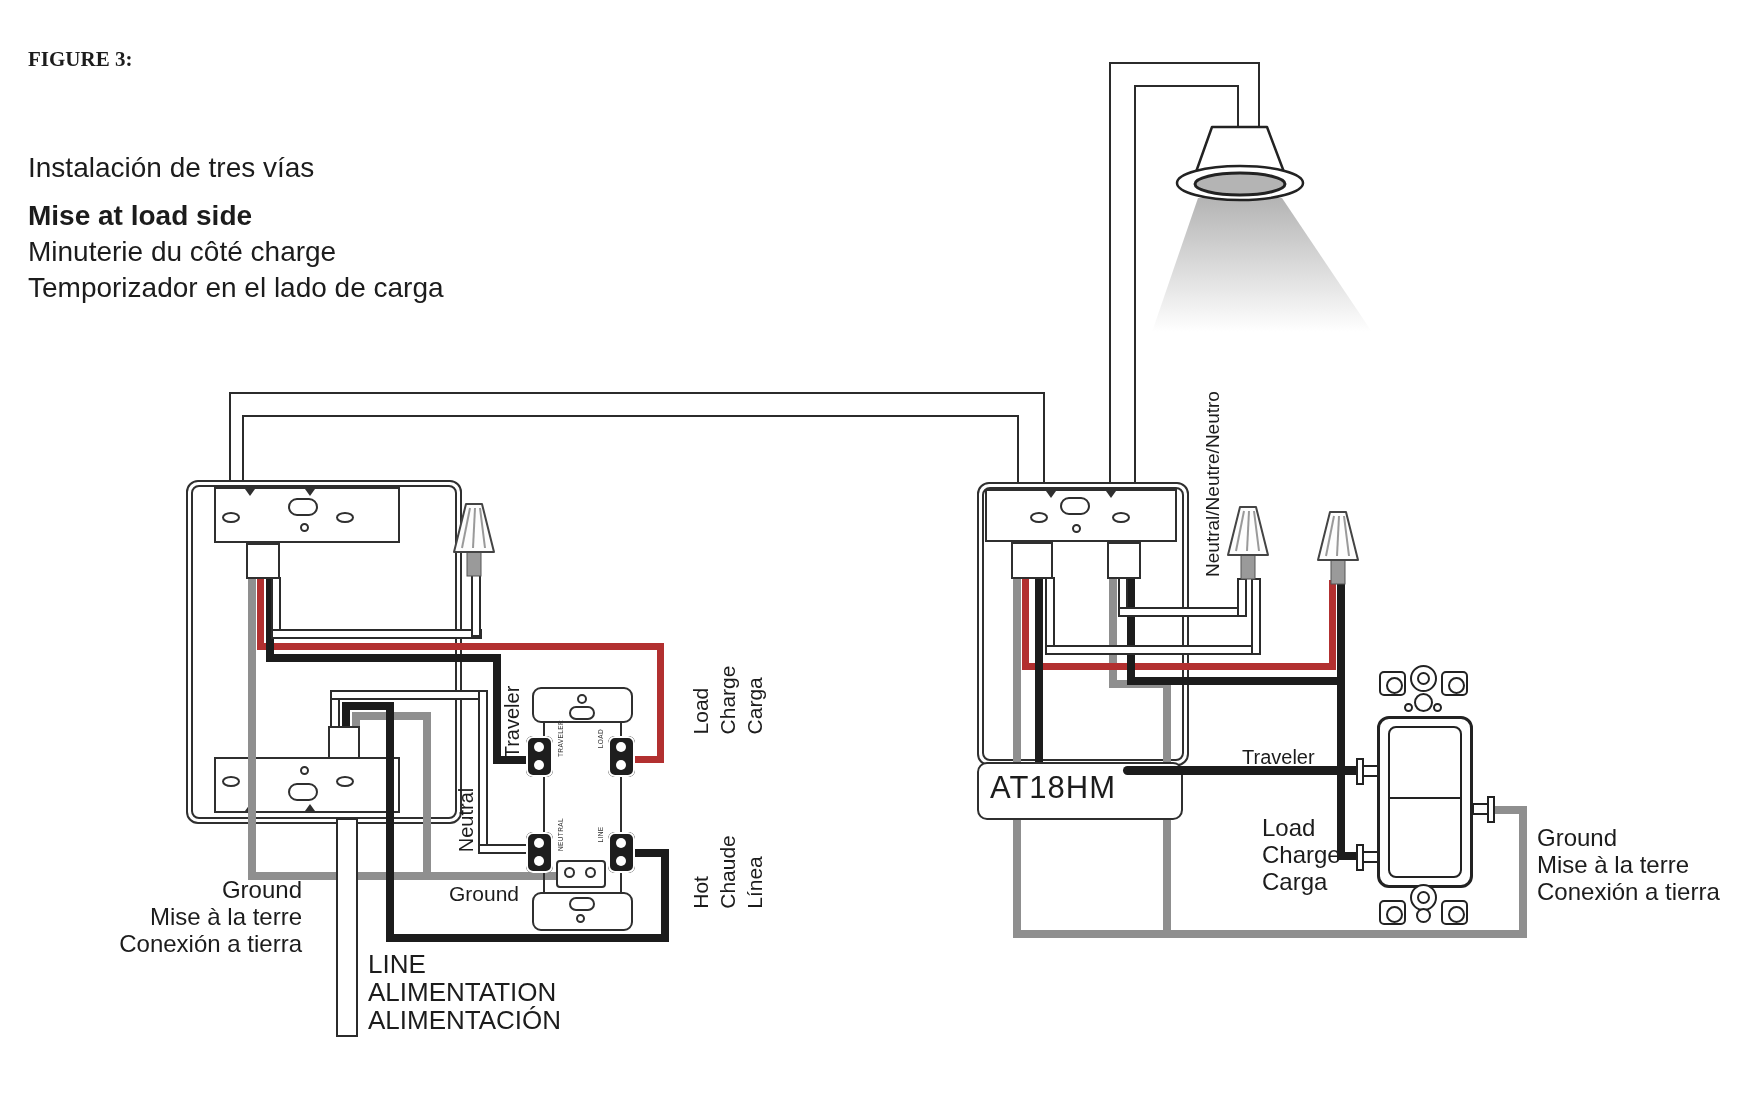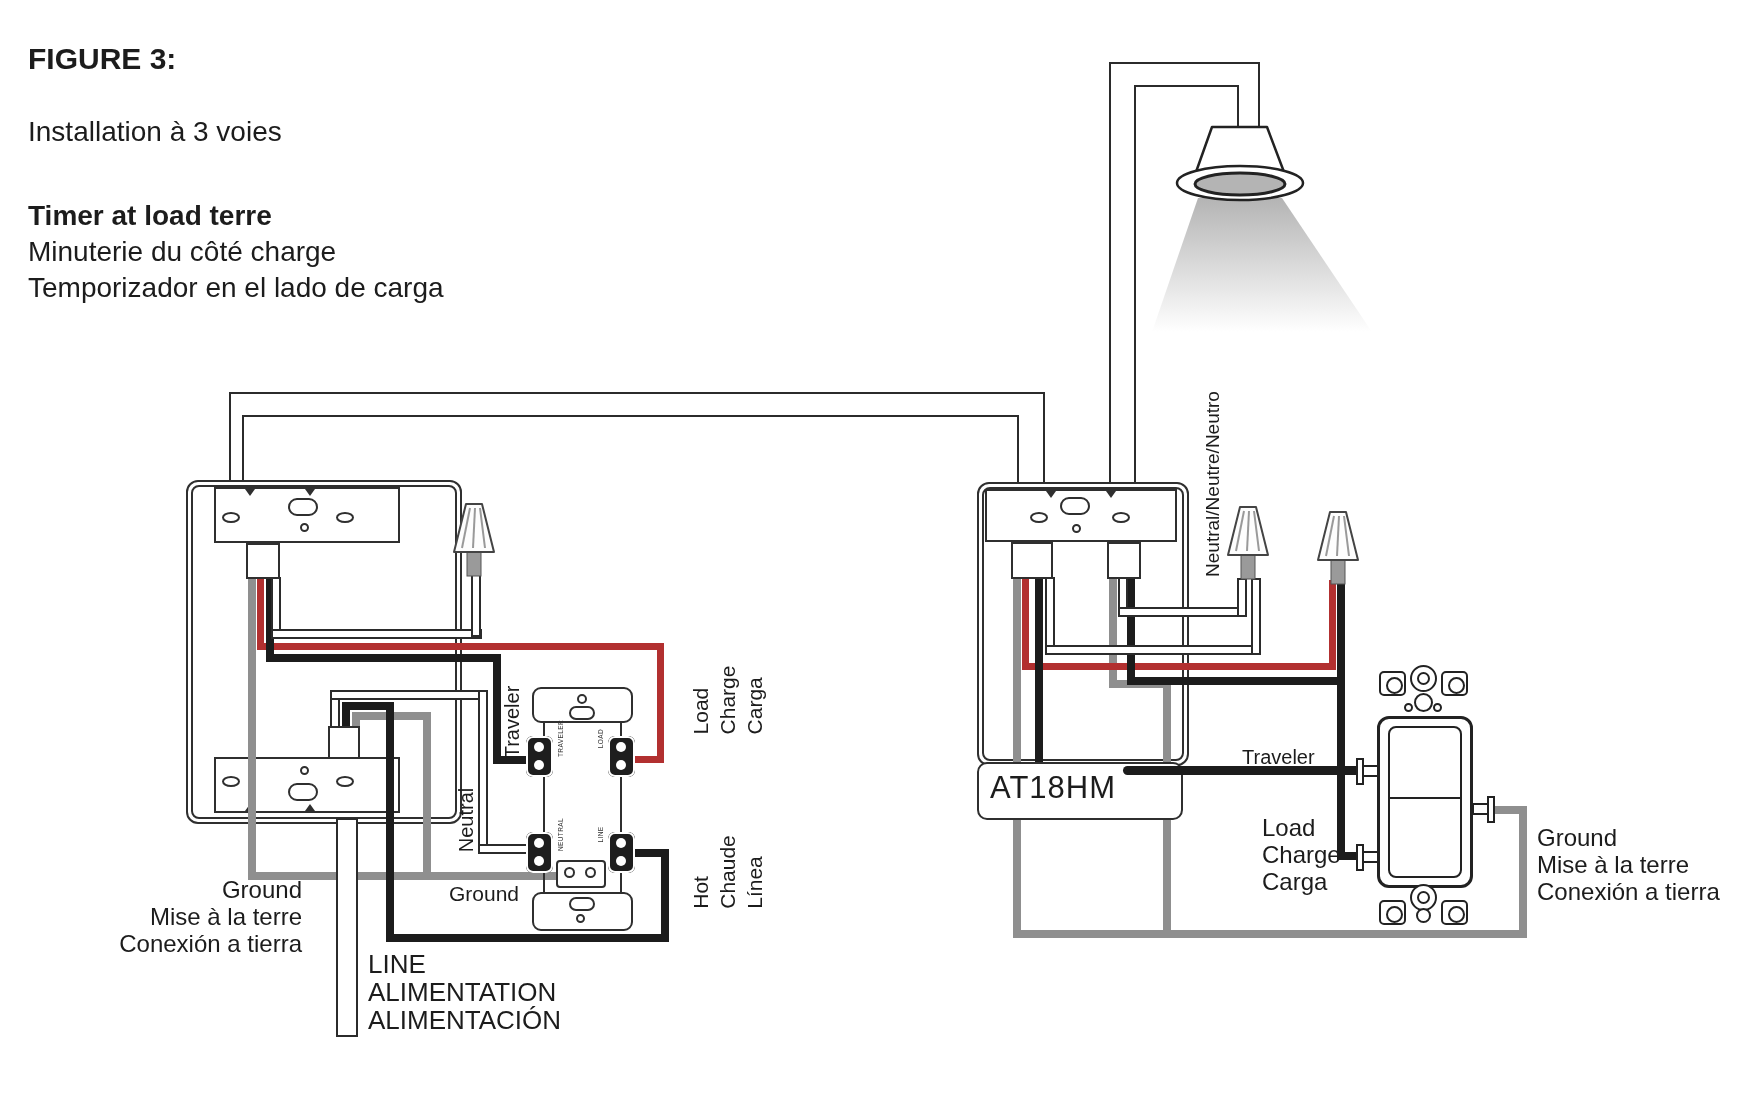--- a/index.html
+++ b/index.html
@@ -1,21 +1,21 @@
 <!DOCTYPE html>
 <html style="--wire-red: #b23030; --wire-black: #1c1c1c; --wire-gray: #8f8f8f;"><head>
 <meta charset="utf-8">
 <style>
   html,body{margin:0;padding:0;background:#fff;}
   #stage{position:relative;width:1754px;height:1094px;background:#fff;overflow:hidden;
          font-family:"Liberation Sans", sans-serif;color:#1c1c1c;}
   .abs{position:absolute;}
   
   .t-bold{font-weight:bold;}
-  .title{font-size:30px;line-height:34px;white-space:nowrap;}
+  .title{font-size:21px;line-height:34px;white-space:nowrap;font-family:Liberation Serif, serif;}
   .sub{font-size:28px;line-height:32px;white-space:nowrap;}
   .lab24{font-size:24px;line-height:27px;white-space:nowrap;}
   .lab26{font-size:26px;line-height:28px;white-space:nowrap;}
   .lab20{font-size:20px;white-space:nowrap;}
   .rotblock{position:absolute;transform:translate(-50%,-50%) rotate(-90deg);
             font-size:21px;line-height:27px;white-space:nowrap;text-align:left;}
   
   .w{position:absolute;}
   .thin{background:#2b2b2b;}
   .red{background:var(--wire-red,#b23030);}
@@ -51,22 +51,22 @@
   .minicirc{position:absolute;border:2px solid #222;border-radius:50%;background:#fff;box-sizing:border-box;}
   .sscrew-p{position:absolute;background:#fff;border:2px solid #222;box-sizing:border-box;}
   .line{position:absolute;background:#222;}
 </style>
 </head>
 <body>
 
 <div id="stage">
 
   <div class="abs title t-bold" style="left:28px;top:42px;">FIGURE 3:</div>
-  <div class="abs sub" style="left:28px;top:116px;">Installation à 3 voies</div>
-  <div class="abs sub t-bold" style="left:28px;top:200px;">Timer at load terre</div>
+  <div class="abs sub" style="left:28px;top:152px;">Instalación de tres vías</div>
+  <div class="abs sub t-bold" style="left:28px;top:200px;">Mise at load side</div>
   <div class="abs sub" style="left:28px;top:272px;">Temporizador en el lado de carga</div>
   <div class="abs sub" style="left:28px;top:236px;">Minuterie du côté charge</div>
 
   <div class="w thin" style="left:229px;top:392px;width:2px;height:90px;"></div>
   <div class="w thin" style="left:229px;top:392px;width:816px;height:2px;"></div>
   <div class="w thin" style="left:1043px;top:392px;width:2px;height:90px;"></div>
   <div class="w thin" style="left:242px;top:415px;width:2px;height:67px;"></div>
   <div class="w thin" style="left:242px;top:415px;width:777px;height:2px;"></div>
   <div class="w thin" style="left:1017px;top:415px;width:2px;height:67px;"></div>
 

